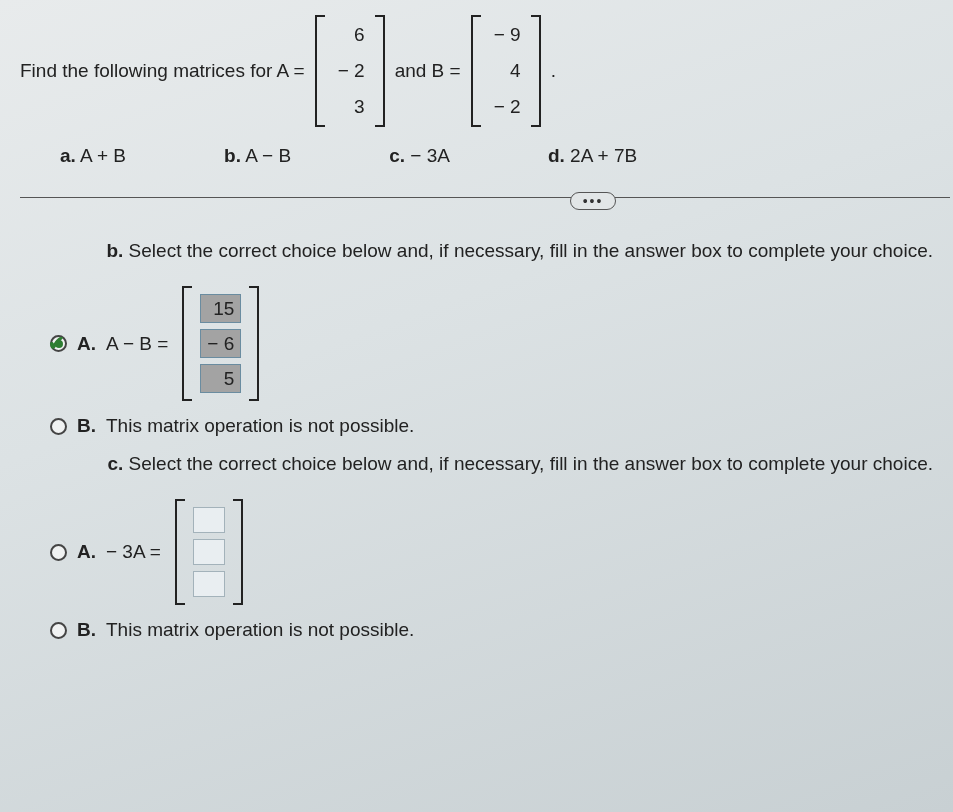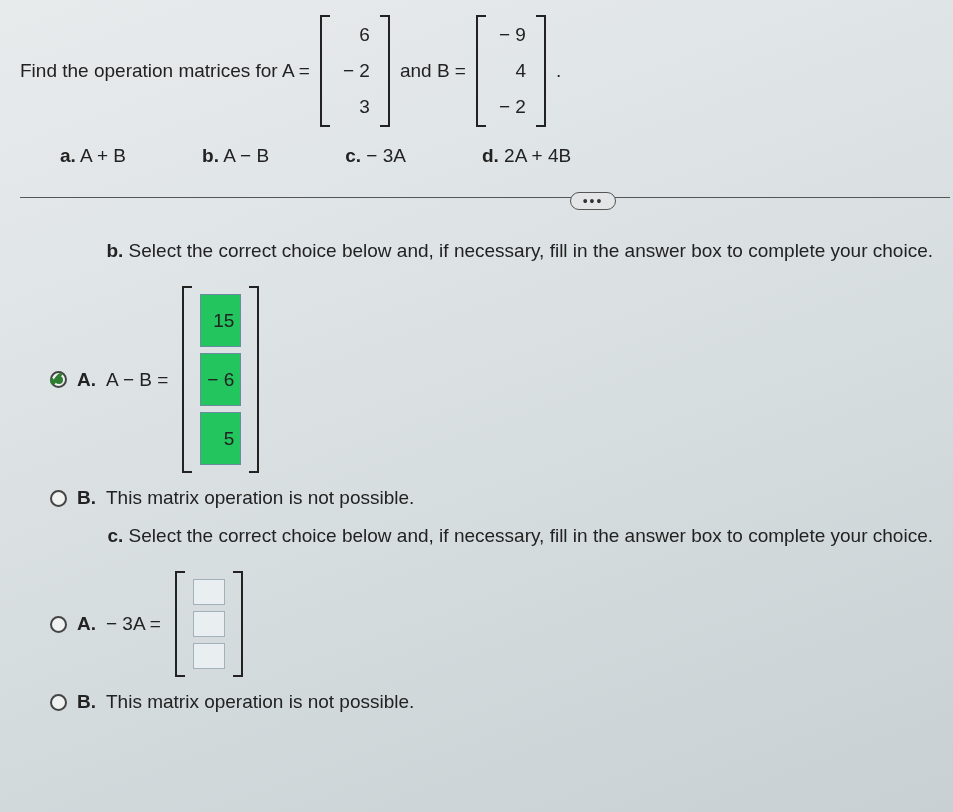--- a/index.html
+++ b/index.html
@@ -41,21 +41,21 @@
   .bracket-left, .bracket-right {
     width: 10px;
     position: relative;
     border-top: 2px solid #222;
     border-bottom: 2px solid #222;
   }
   .bracket-left { border-left: 2px solid #222; }
   .bracket-right { border-right: 2px solid #222; }
   .parts-row {
     display: flex;
-    gap: 76px;
+    gap: 98px;
     margin: 18px 0 30px 40px;
   }
   .part-label { font-weight: bold; }
   hr.divider {
     border: none;
     border-top: 1px solid #555;
     margin: 0 0 8px 0;
     width: 930px;
   }
   .ellipsis-pill {
@@ -108,23 +108,23 @@
     font-size: 20px;
     font-weight: bold;
     left: -2px;
     top: -4px;
   }
   .choice-letter { font-weight: bold; }
   .answer-matrix .col span {
     min-width: 32px;
   }
   .filled-cell {
-    background: #22c55e;
+    background: #a3a3a3;
     border: 1px solid #6a8ca0;
-    padding: 16px 6px;
+    padding: 4px 6px;
     text-align: center;
     min-width: 30px;
     display: inline-block;
   }
   .empty-cell {
     background: #e9eef1;
     border: 1px solid #a3b2ba;
     width: 30px;
     height: 26px;
     display: inline-block;
@@ -139,21 +139,21 @@
   }
   .answer-matrix .col.empty {
     gap: 6px;
     padding: 8px 8px;
   }
 </style>
 </head>
 <body>
 
 <div class="problem-stem">
-  <span>Find the operation matrices for A =</span>
+  <span>Find the following matrices for A =</span>
   <span class="matrix">
     <span class="bracket-left"></span>
     <span class="col">
       <span>6</span>
       <span>− 2</span>
       <span>3</span>
     </span>
     <span class="bracket-right"></span>
   </span>
   <span>and B =</span>
@@ -166,21 +166,21 @@
     </span>
     <span class="bracket-right"></span>
   </span>
   <span>.</span>
 </div>
 
 <div class="parts-row">
   <span><span class="part-label">a.</span> <span>A + B</span></span>
   <span><span class="part-label">b.</span> <span>A − B</span></span>
   <span><span class="part-label">c.</span> <span>− 3A</span></span>
-  <span><span class="part-label">d.</span> <span>2A + 4B</span></span>
+  <span><span class="part-label">d.</span> <span>2A + 7B</span></span>
 </div>
 
 <hr class="divider">
 <div class="ellipsis-pill">•••</div>
 
 <div class="section-prompt">
   <span class="part-label">b.</span>
   <span>Select the correct choice below and, if necessary, fill in the answer box to complete your choice.</span>
 </div>
 

